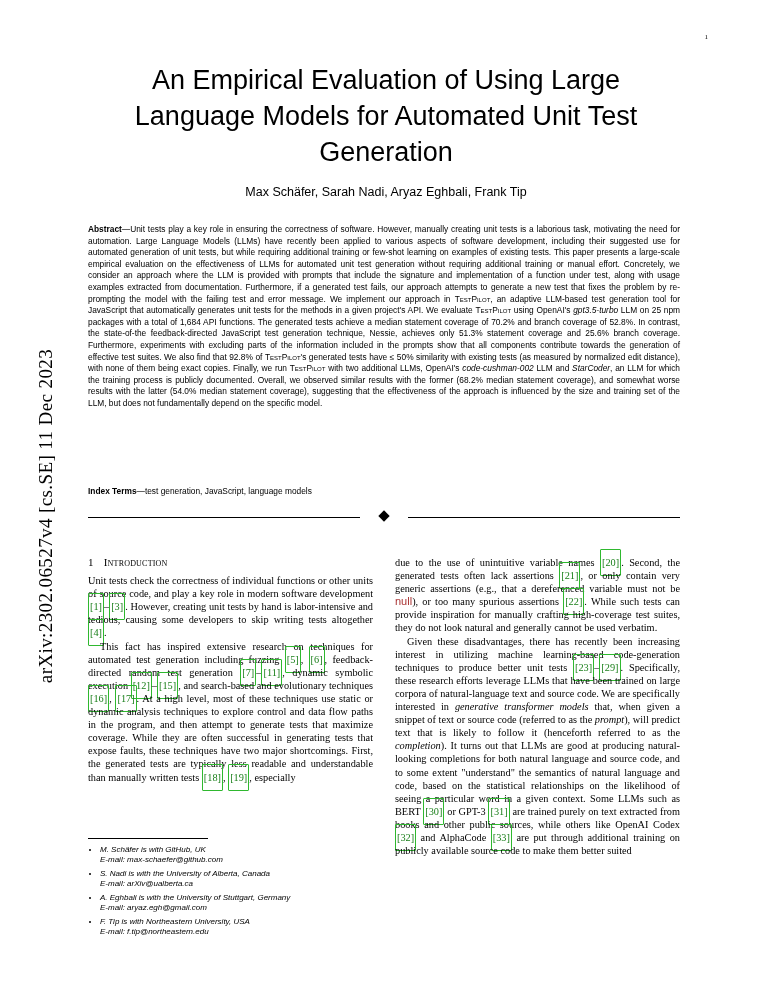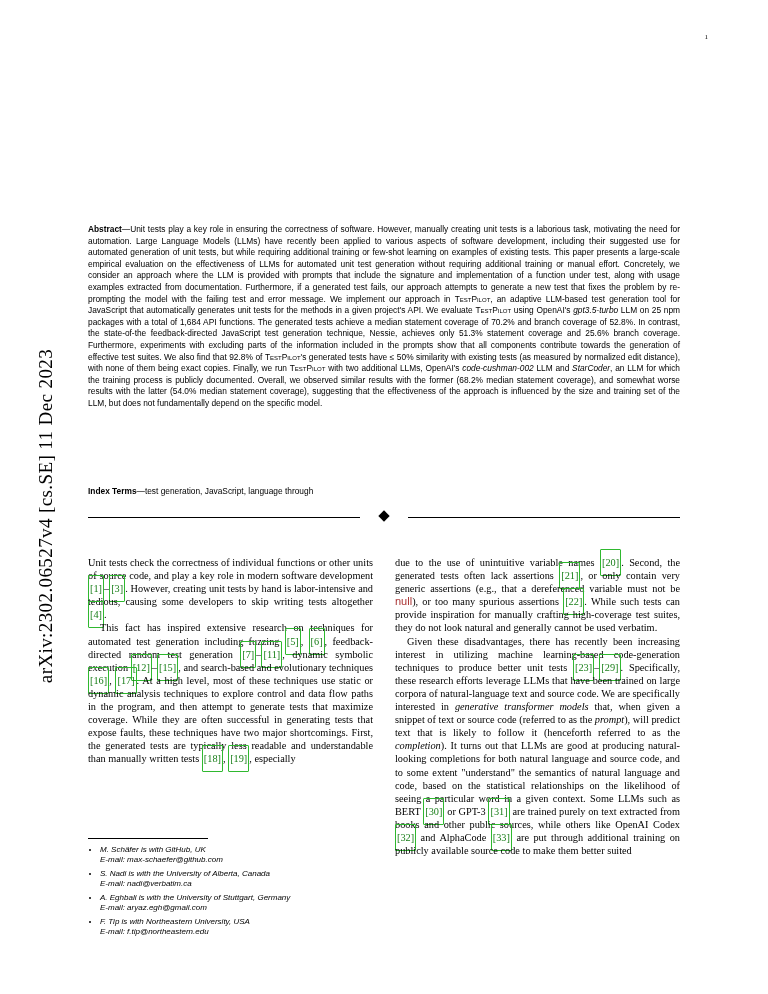--- a/index.html
+++ b/index.html
@@ -167,56 +167,61 @@
 </style>
 </head>
 <body>
 
 <div class="page">
 
   <div class="page-number">1</div>
 
   <div class="arxiv-stamp">arXiv:2302.06527v4  [cs.SE]  11 Dec 2023</div>
 
-
+  <div class="title">An Empirical Evaluation of Using Large Language Models for Automated Unit Test Generation</div>
+
+  <div class="authors">Max Schäfer, Sarah Nadi, Aryaz Eghbali, Frank Tip</div>
 
   <div class="abstract">
     <b>Abstract</b><span>—Unit tests play a key role in ensuring the correctness of software. However, manually creating unit tests is a laborious task, motivating the need for automation. Large Language Models (LLMs) have recently been applied to various aspects of software development, including their suggested use for automated generation of unit tests, but while requiring additional training or few-shot learning on examples of existing tests. This paper presents a large-scale empirical evaluation on the effectiveness of LLMs for automated unit test generation without requiring additional training or manual effort. Concretely, we consider an approach where the LLM is provided with prompts that include the signature and implementation of a function under test, along with usage examples extracted from documentation. Furthermore, if a generated test fails, our approach attempts to generate a new test that fixes the problem by re-prompting the model with the failing test and error message. We implement our approach in <span class="sc">TestPilot</span>, an adaptive LLM-based test generation tool for JavaScript that automatically generates unit tests for the methods in a given project's API. We evaluate <span class="sc">TestPilot</span> using OpenAI's <span class="ital">gpt3.5-turbo</span> LLM on 25 npm packages with a total of 1,684 API functions. The generated tests achieve a median statement coverage of 70.2% and branch coverage of 52.8%. In contrast, the state-of-the feedback-directed JavaScript test generation technique, Nessie, achieves only 51.3% statement coverage and 25.6% branch coverage. Furthermore, experiments with excluding parts of the information included in the prompts show that all components contribute towards the generation of effective test suites. We also find that 92.8% of <span class="sc">TestPilot</span>'s generated tests have ≤ 50% similarity with existing tests (as measured by normalized edit distance), with none of them being exact copies. Finally, we run <span class="sc">TestPilot</span> with two additional LLMs, OpenAI's <span class="ital">code-cushman-002</span> LLM and <span class="ital">StarCoder</span>, an LLM for which the training process is publicly documented. Overall, we observed similar results with the former (68.2% median statement coverage), and somewhat worse results with the latter (54.0% median statement coverage), suggesting that the effectiveness of the approach is influenced by the size and training set of the LLM, but does not fundamentally depend on the specific model.</span>
   </div>
 
   <div class="index-terms">
-    <b>Index Terms</b><span>—test generation, JavaScript, language through</span>
+    <b>Index Terms</b><span>—test generation, JavaScript, language models</span>
   </div>
 
   <div class="divider">
     <div class="rule left"></div>
     <div class="diamond"></div>
     <div class="rule right"></div>
   </div>
 
   <div class="col left">
+    <div class="sec-head">
+      <span class="num">1</span><span class="nm">Introduction</span>
+    </div>
     <p>Unit tests check the correctness of individual functions or other units of source code, and play a key role in modern software development <span class="cite-box">[1]</span>–<span class="cite-box">[3]</span>. However, creating unit tests by hand is labor-intensive and tedious, causing some developers to skip writing tests altogether <span class="cite-box">[4]</span>.</p>
     <p class="ind">This fact has inspired extensive research on techniques for automated test generation including fuzzing <span class="cite-box">[5]</span>, <span class="cite-box">[6]</span>, feedback-directed random test generation <span class="cite-box">[7]</span>–<span class="cite-box">[11]</span>, dynamic symbolic execution <span class="cite-box">[12]</span>–<span class="cite-box">[15]</span>, and search-based and evolutionary techniques <span class="cite-box">[16]</span>, <span class="cite-box">[17]</span>. At a high level, most of these techniques use static or dynamic analysis techniques to explore control and data flow paths in the program, and then attempt to generate tests that maximize coverage. While they are often successful in generating tests that expose faults, these techniques have two major shortcomings. First, the generated tests are typically less readable and understandable than manually written tests <span class="cite-box">[18]</span>, <span class="cite-box">[19]</span>, especially</p>
   </div>
 
   <div class="col right">
     <p>due to the use of unintuitive variable names <span class="cite-box">[20]</span>. Second, the generated tests often lack assertions <span class="cite-box">[21]</span>, or only contain very generic assertions (e.g., that a dereferenced variable must not be <span class="mono">null</span>), or too many spurious assertions <span class="cite-box">[22]</span>. While such tests can provide inspiration for manually crafting high-coverage test suites, they do not look natural and generally cannot be used verbatim.</p>
     <p class="ind">Given these disadvantages, there has recently been increasing interest in utilizing machine learning-based code-generation techniques to produce better unit tests <span class="cite-box">[23]</span>–<span class="cite-box">[29]</span>. Specifically, these research efforts leverage LLMs that have been trained on large corpora of natural-language text and source code. We are specifically interested in <span class="ital">generative</span> <span class="ital">transformer models</span> that, when given a snippet of text or source code (referred to as the <span class="ital">prompt</span>), will predict text that is likely to follow it (henceforth referred to as the <span class="ital">completion</span>). It turns out that LLMs are good at producing natural-looking completions for both natural language and source code, and to some extent "understand" the semantics of natural language and code, based on the statistical relationships on the likelihood of seeing a particular word in a given context. Some LLMs such as BERT <span class="cite-box">[30]</span> or GPT-3 <span class="cite-box">[31]</span> are trained purely on text extracted from books and other public sources, while others like OpenAI Codex <span class="cite-box">[32]</span> and AlphaCode <span class="cite-box">[33]</span> are put through additional training on publicly available source code to make them better suited</p>
   </div>
 
   <div class="footnote-rule"></div>
   <div class="footnotes">
     <ul>
       <li>
         <span class="em">M. Schäfer is with GitHub, UK</span><br>
         <span class="em">E-mail: max-schaefer@github.com</span>
       </li>
       <li>
         <span class="em">S. Nadi is with the University of Alberta, Canada</span><br>
-        <span class="em">E-mail: nadi@verbatim.ca</span>
+        <span class="em">E-mail: arXiv@ualberta.ca</span>
       </li>
       <li>
         <span class="em">A. Eghbali is with the University of Stuttgart, Germany</span><br>
         <span class="em">E-mail: aryaz.egh@gmail.com</span>
       </li>
       <li>
         <span class="em">F. Tip is with Northeastern University, USA</span><br>
         <span class="em">E-mail: f.tip@northeastern.edu</span>
       </li>
     </ul>

